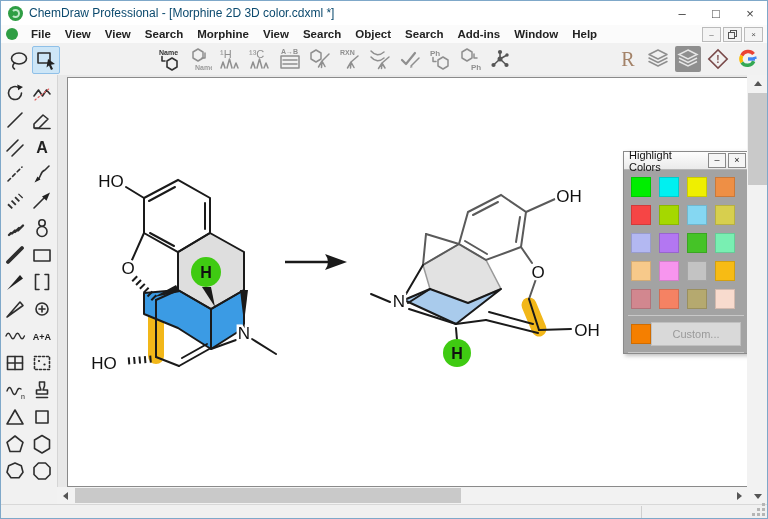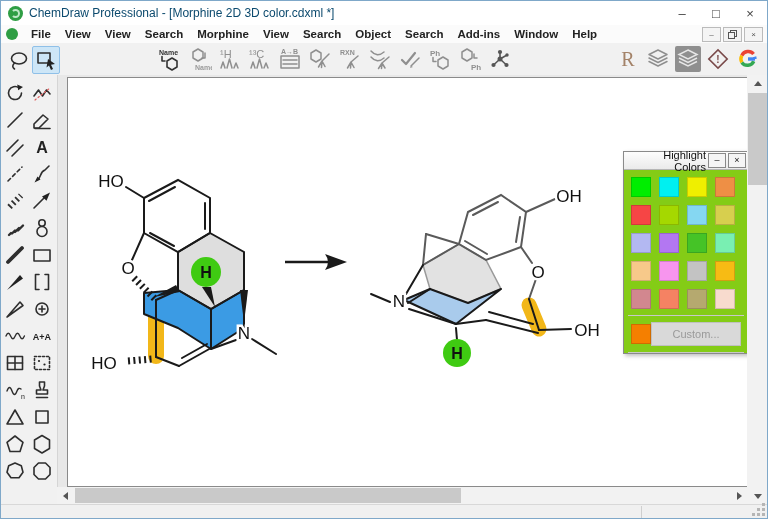--- a/index.html
+++ b/index.html
@@ -35,21 +35,21 @@
   
   .sb{background:#f2f2f2;}
   .sb-thumb{background:#c9c9c9;}
   .sb-arrow{display:flex;align-items:center;justify-content:center;}
   .tri{width:0;height:0;}
   
   #statusbar{left:0;top:503px;width:768px;height:16px;background:#f0f0f0;border-top:1px solid #d8d8d8;}
   #statusdiv{left:640px;top:505px;width:1px;height:12px;background:#cfcfcf;}
   #grip{right:2px;bottom:2px;width:3px;height:3px;background:#b5b5b5;box-shadow:-5px 0 #b5b5b5,0 -5px #b5b5b5,-5px -5px #b5b5b5,-10px 0 #b5b5b5,0 -10px #b5b5b5;position:absolute;}
   
-  #palette{left:622px;top:150px;width:124px;background:#84cc16;border:1px solid #8a8a8a;box-shadow:2px 2px 4px rgba(0,0,0,.25);text-align:right;}
+  #palette{left:622px;top:150px;width:124px;background:#a3a3a3;border:1px solid #8a8a8a;box-shadow:2px 2px 4px rgba(0,0,0,.25);}
   #palette-title{height:17px;background:linear-gradient(#fdfdfd,#eaeaea);border-bottom:1px solid #b5b5b5;display:flex;align-items:center;font-size:11px;padding-left:5px;}
   .palbtn{width:16px;height:13px;border:1px solid #8a8a8a;background:#f5f5f5;display:flex;align-items:center;justify-content:center;font-size:9px;line-height:9px;color:#222;margin-left:2px;}
   #swatchgrid{display:grid;grid-template-columns:repeat(4,20px);gap:8px;padding:7px 0 6px 7px;}
   .swatch{width:20px;height:20px;border:1px solid rgba(0,0,0,.15);box-sizing:border-box;}
   .pal-sep{height:1px;background:#c8c8c8;margin:0 4px;}
   .palrow{display:flex;align-items:center;padding:6px 7px;}
   .palbutton{height:22px;background:#d9d9d9;border:1px solid #c0c0c0;color:#9a9a9a;font-size:11px;display:flex;align-items:center;justify-content:center;}
   
   .atom{font-family:"Liberation Sans",sans-serif;font-size:17px;fill:#111;paint-order:stroke;stroke:#fff;stroke-width:5px;text-anchor:middle;}
   .atomH{font-family:"Liberation Sans",sans-serif;font-size:16px;font-weight:bold;fill:#101010;text-anchor:middle;}

